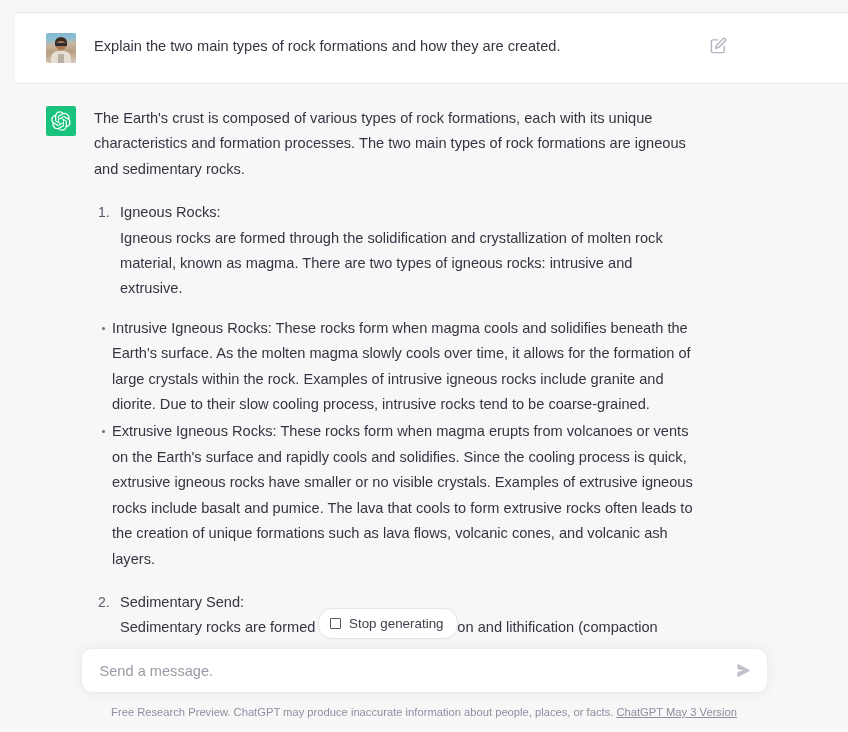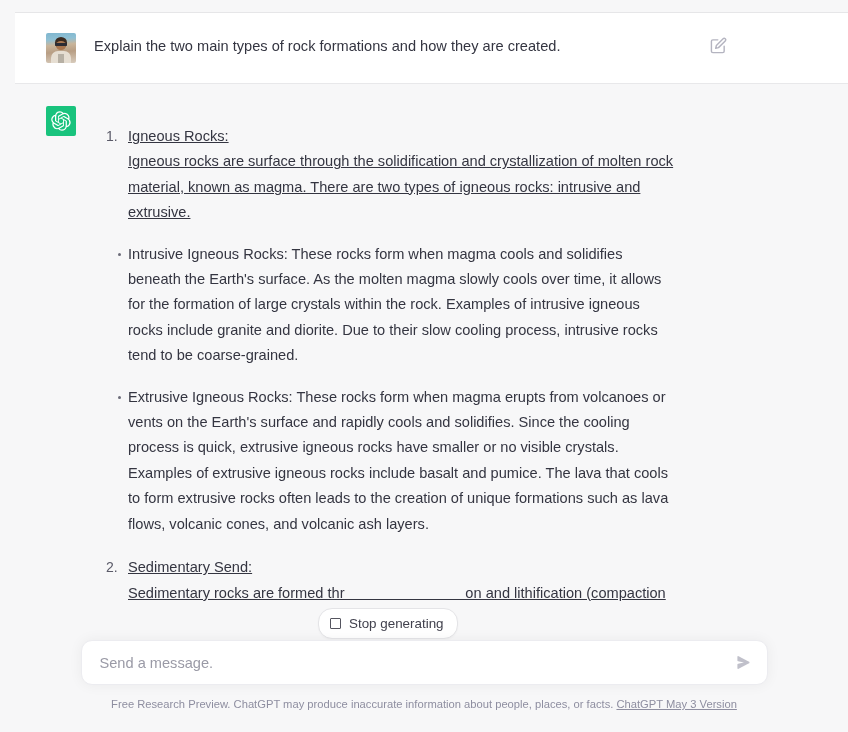--- a/index.html
+++ b/index.html
@@ -145,43 +145,42 @@
   
   ol.num-list {
     margin: 18px 0 0 0;
     padding: 0 0 0 26px;
     list-style: none;
     counter-reset: numitem;
   }
   ol.num-list > li {
     position: relative;
     counter-increment: numitem;
-    margin: 8px;
-    text-decoration: underline;
+    margin: 0;
   }
   ol.num-list > li::before {
     content: counter(numitem) ".";
     position: absolute;
     left: -22px;
     top: 0;
     color: #5a5a68;
     font-size: 14px;
   }
   .li-title { display: block; }
   .li-text { display: block; }
 
   
   ul.bul-list {
     margin: 14px 0 0 0;
     padding: 0 0 0 18px;
     list-style: none;
   }
   ul.bul-list > li {
     position: relative;
-    margin: 16px;
+    margin: 0;
   }
   ul.bul-list > li::before {
     content: "";
     position: absolute;
     left: -10px;
     top: 11px;
     width: 3px;
     height: 3px;
     background: #6b6b78;
     border-radius: 50%;
@@ -227,21 +226,21 @@
     border-radius: 1px;
     flex: 0 0 auto;
   }
 
   
   .composer-zone {
     position: absolute;
     left: 0;
     bottom: 0;
     width: 848px;
-    padding-bottom: 12px;
+    padding-bottom: 4px;
     background: linear-gradient(to bottom, rgba(247,247,248,0) 0%, rgba(247,247,248,0.92) 22%, #f7f7f8 48%);
   }
   .composer {
     margin: 0 auto;
     width: 687px;
     height: 45px;
     background: #ffffff;
     border: 1px solid #ececf0;
     border-radius: 11px;
     box-shadow: 0 0 14px rgba(0,0,0,0.055);
@@ -335,25 +334,26 @@
     <div class="msg-row assistant">
       <div class="msg-inner">
         <div class="avatar avatar-gpt">
           <svg width="20" height="20" viewBox="0 0 41 41" fill="#ffffff">
             <path d="M37.532 16.87a9.963 9.963 0 0 0-.856-8.184 10.078 10.078 0 0 0-10.855-4.835A9.965 9.965 0 0 0 18.306.5a10.079 10.079 0 0 0-9.614 6.977 9.967 9.967 0 0 0-6.664 4.834 10.08 10.08 0 0 0 1.24 11.817 9.965 9.965 0 0 0 .856 8.185 10.079 10.079 0 0 0 10.855 4.835 9.965 9.965 0 0 0 7.516 3.35 10.078 10.078 0 0 0 9.617-6.981 9.967 9.967 0 0 0 6.663-4.834 10.079 10.079 0 0 0-1.243-11.813ZM22.498 37.886a7.474 7.474 0 0 1-4.799-1.735c.061-.033.168-.091.237-.134l7.964-4.6a1.294 1.294 0 0 0 .655-1.134V19.054l3.366 1.944a.12.12 0 0 1 .066.092v9.299a7.505 7.505 0 0 1-7.49 7.496ZM6.392 31.006a7.471 7.471 0 0 1-.894-5.023c.06.036.162.099.237.141l7.964 4.6a1.297 1.297 0 0 0 1.308 0l9.724-5.614v3.888a.12.12 0 0 1-.048.103l-8.051 4.649a7.504 7.504 0 0 1-10.24-2.744ZM4.297 13.62A7.469 7.469 0 0 1 8.2 10.333c0 .068-.004.19-.004.274v9.201a1.294 1.294 0 0 0 .654 1.132l9.723 5.614-3.366 1.944a.12.12 0 0 1-.114.01L7.04 23.856a7.504 7.504 0 0 1-2.743-10.237Zm27.658 6.437-9.724-5.615 3.367-1.943a.121.121 0 0 1 .113-.01l8.052 4.648a7.498 7.498 0 0 1-1.158 13.528v-9.476a1.293 1.293 0 0 0-.65-1.132Zm3.35-5.043c-.059-.037-.162-.099-.236-.141l-7.965-4.6a1.298 1.298 0 0 0-1.308 0l-9.723 5.614v-3.888a.12.12 0 0 1 .048-.103l8.05-4.645a7.497 7.497 0 0 1 11.135 7.763Zm-21.063 6.929-3.367-1.944a.12.12 0 0 1-.065-.092v-9.299a7.497 7.497 0 0 1 12.293-5.756 6.94 6.94 0 0 0-.236.134l-7.965 4.6a1.294 1.294 0 0 0-.654 1.132l-.006 11.225Zm1.829-3.943 4.33-2.501 4.332 2.5v5l-4.331 2.5-4.331-2.5V18Z"></path>
           </svg>
         </div>
 
         <div class="msg-body">
 
+          <p class="para">The Earth's crust is composed of various types of rock formations, each with its unique characteristics and formation processes. The two main types of rock formations are igneous and sedimentary rocks.</p>
 
           <ol class="num-list">
             <li>
               <span class="li-title">Igneous Rocks:</span>
-              <span class="li-text">Igneous rocks are surface through the solidification and crystallization of molten rock material, known as magma. There are two types of igneous rocks: intrusive and extrusive.</span>
+              <span class="li-text">Igneous rocks are formed through the solidification and crystallization of molten rock material, known as magma. There are two types of igneous rocks: intrusive and extrusive.</span>
             </li>
           </ol>
 
           <ul class="bul-list">
             <li>Intrusive Igneous Rocks: These rocks form when magma cools and solidifies beneath the Earth's surface. As the molten magma slowly cools over time, it allows for the formation of large crystals within the rock. Examples of intrusive igneous rocks include granite and diorite. Due to their slow cooling process, intrusive rocks tend to be coarse-grained.</li>
             <li>Extrusive Igneous Rocks: These rocks form when magma erupts from volcanoes or vents on the Earth's surface and rapidly cools and solidifies. Since the cooling process is quick, extrusive igneous rocks have smaller or no visible crystals. Examples of extrusive igneous rocks include basalt and pumice. The lava that cools to form extrusive rocks often leads to the creation of unique formations such as lava flows, volcanic cones, and volcanic ash layers.</li>
           </ul>
 
           <ol class="num-list" style="counter-reset: numitem 1;">
             <li>

